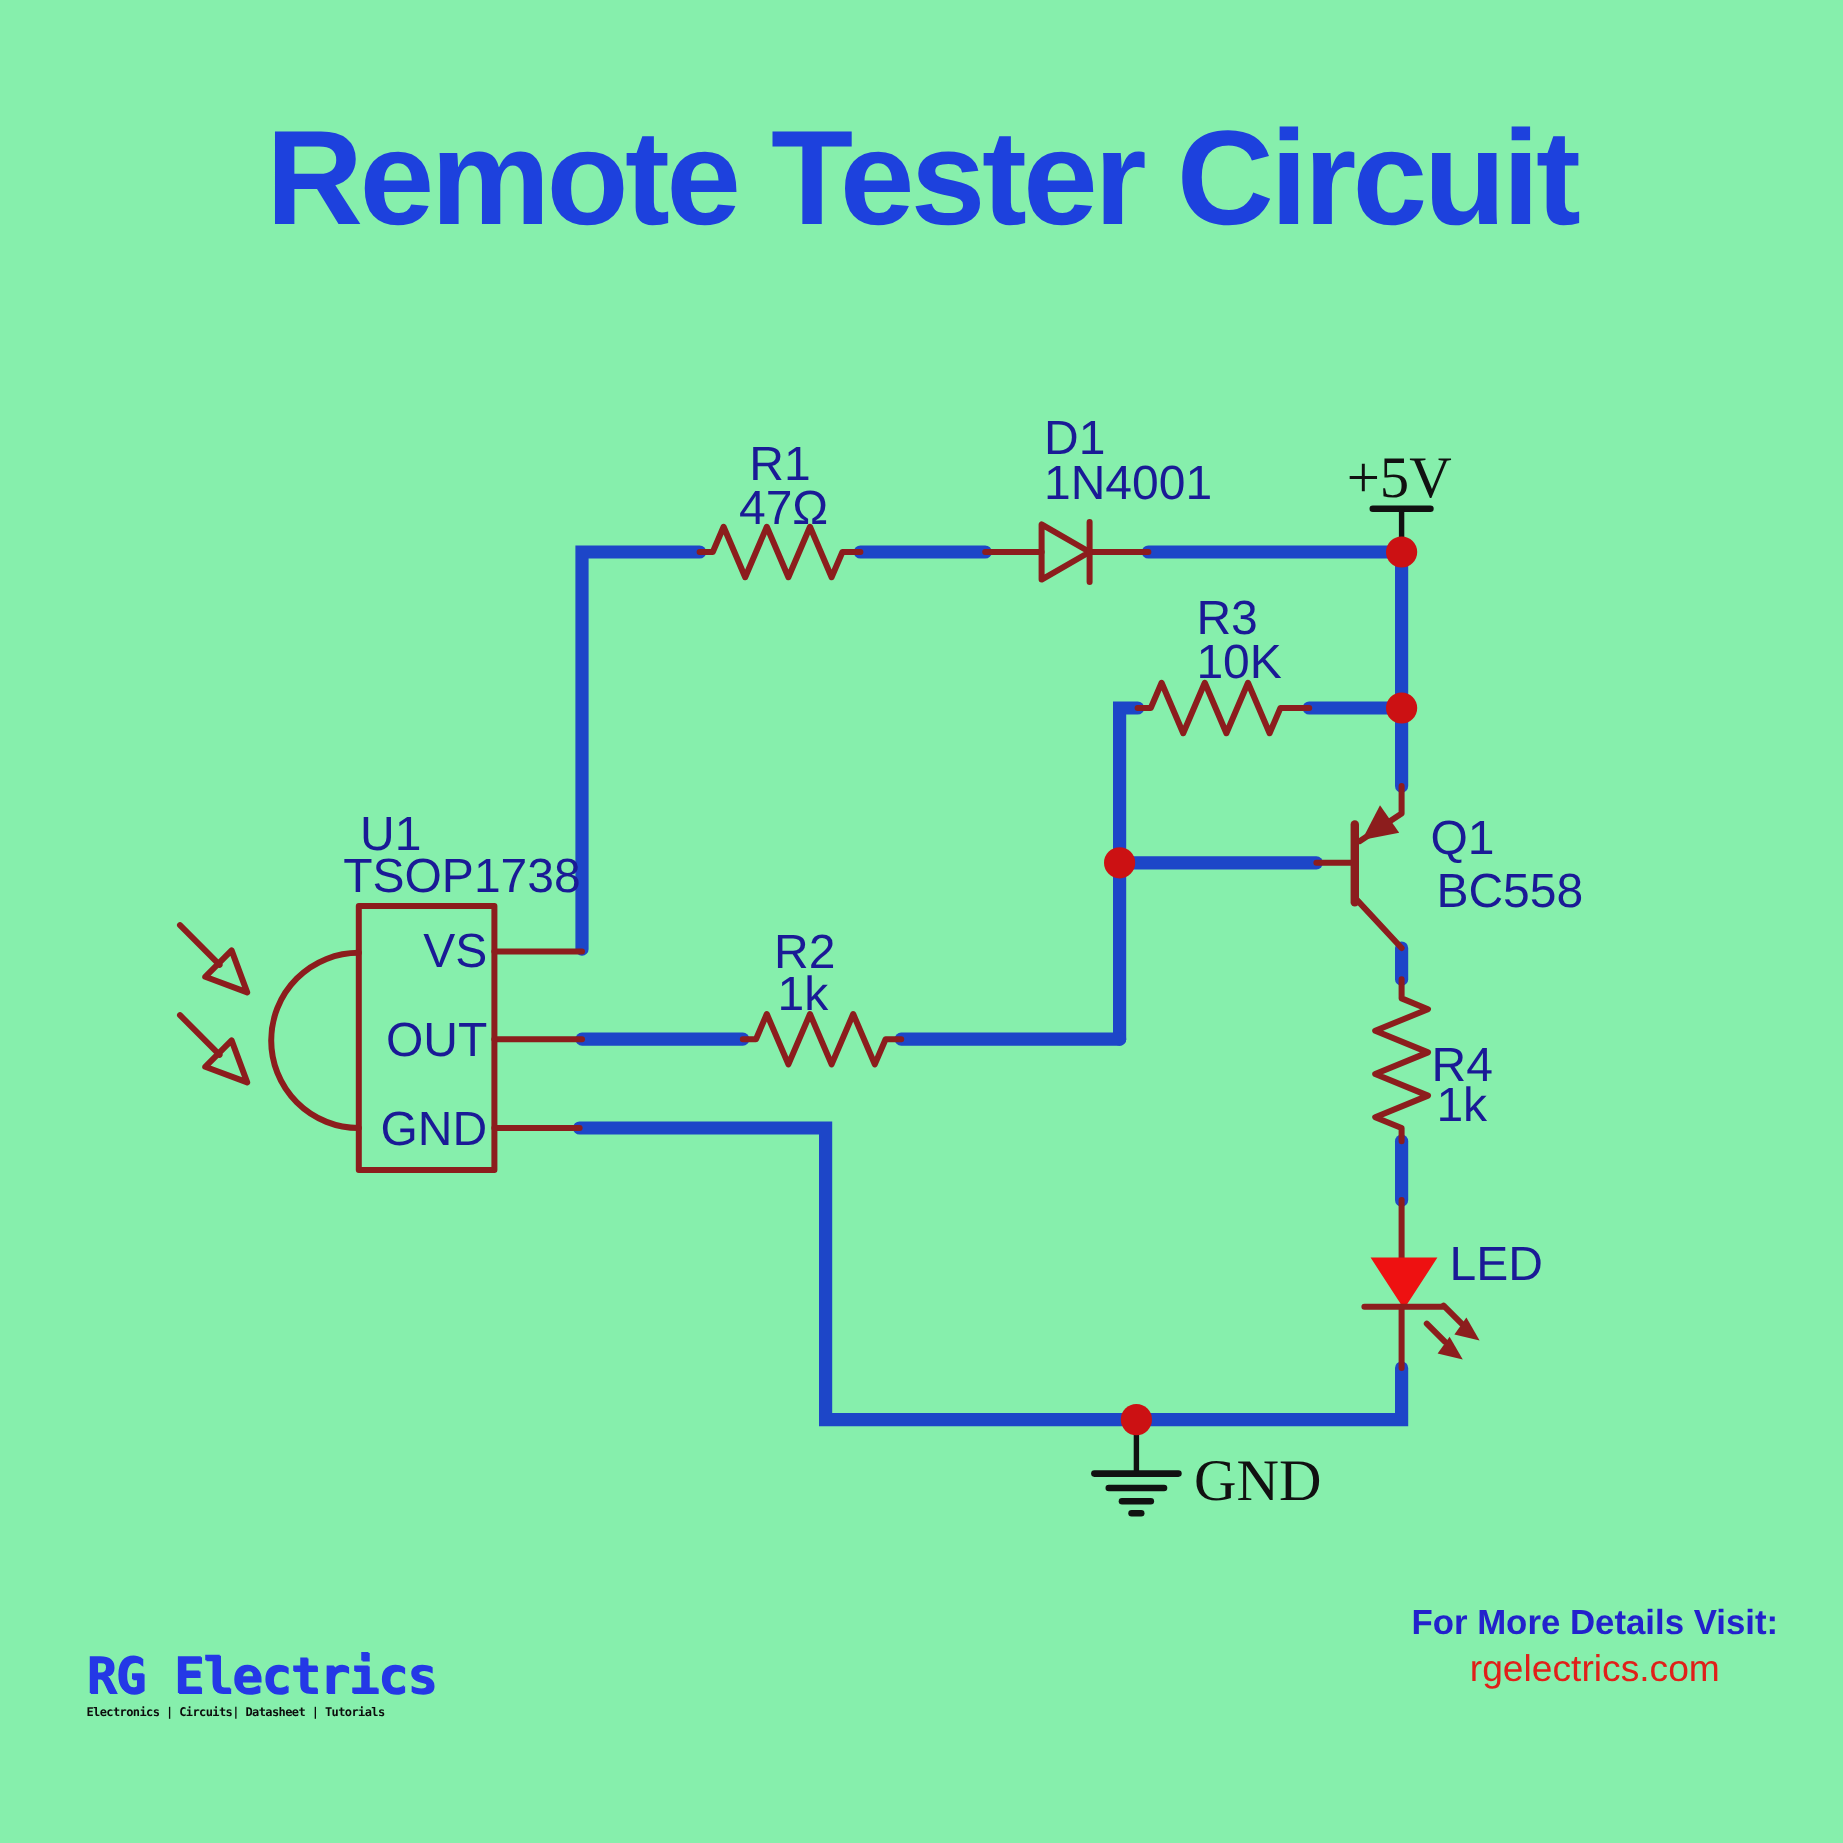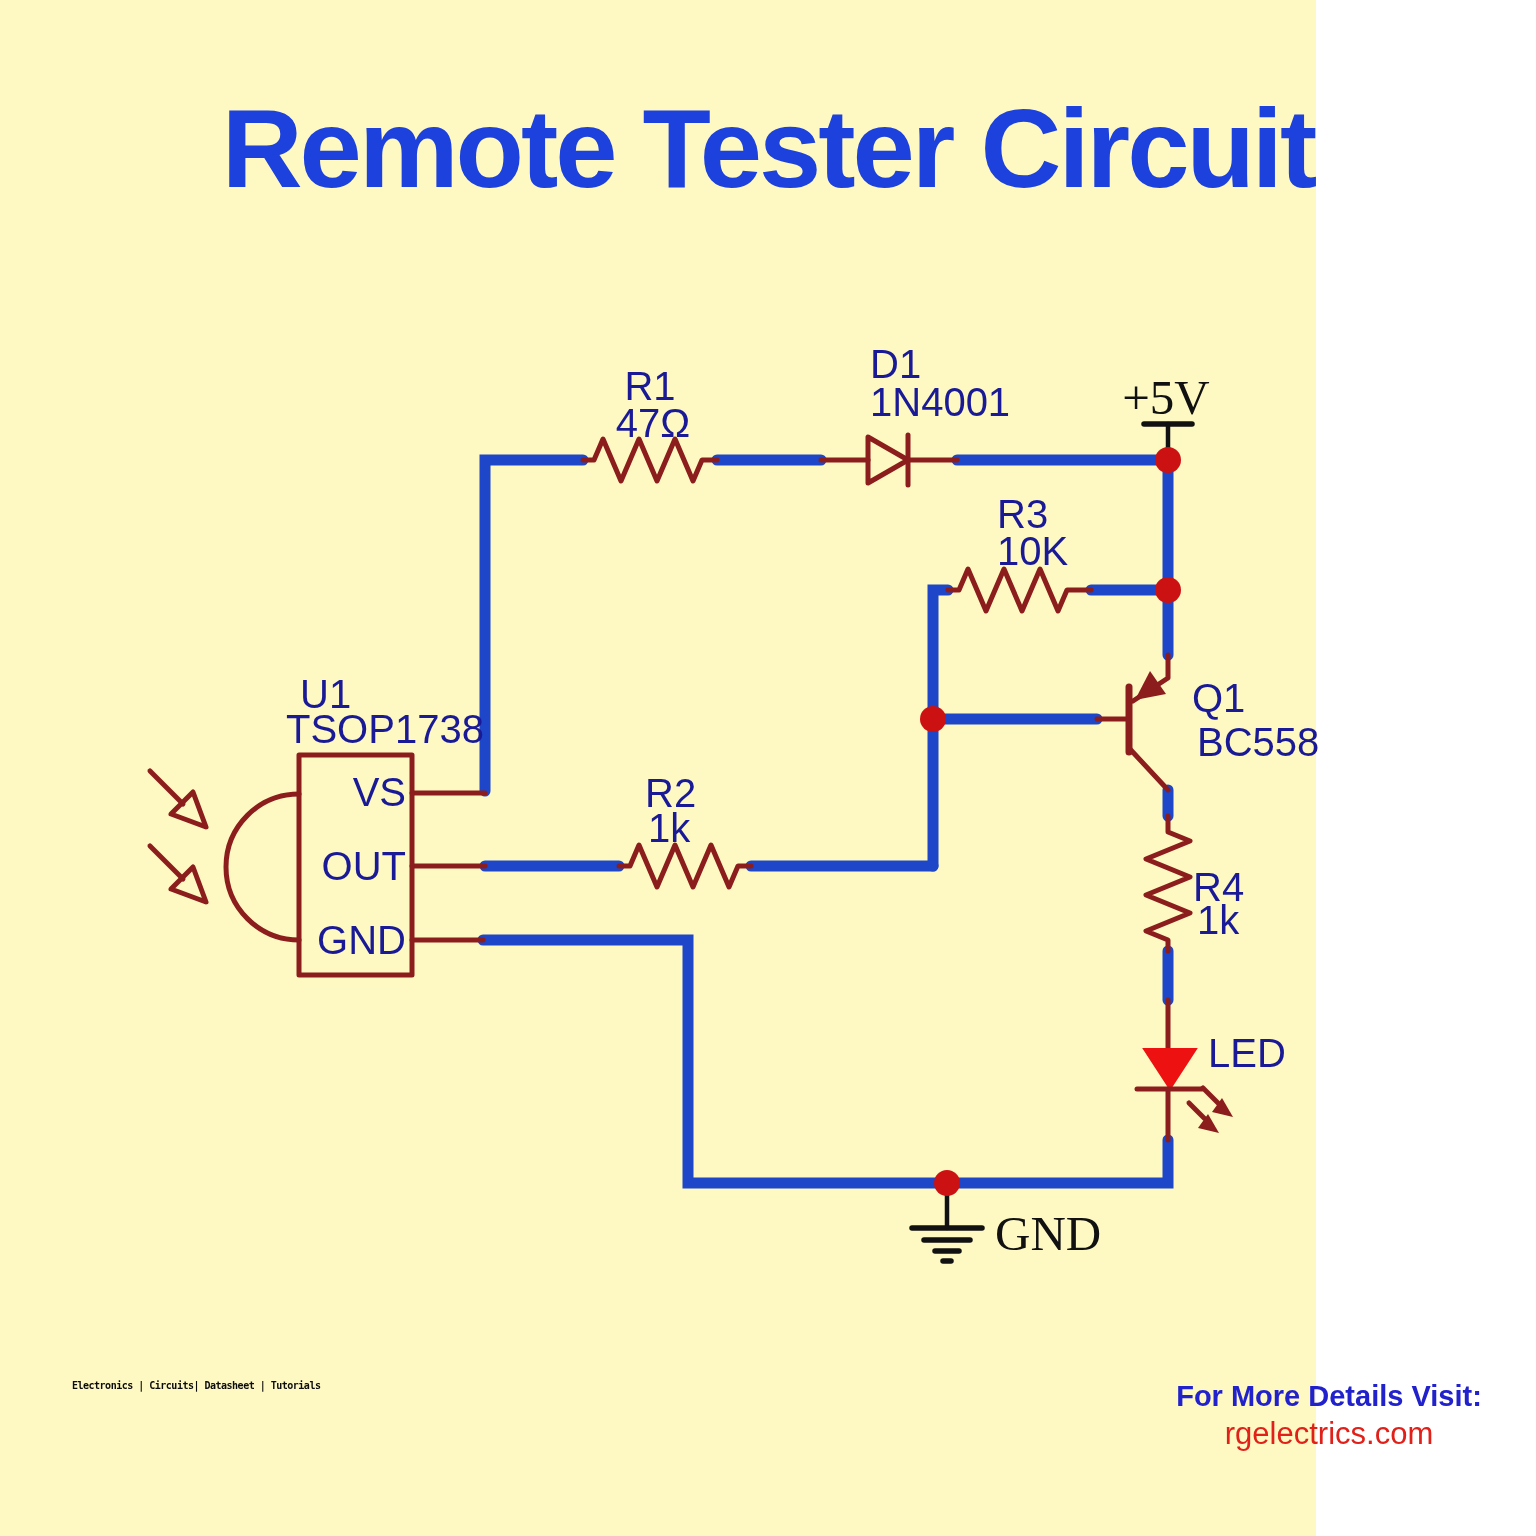--- a/index.html
+++ b/index.html
@@ -2,21 +2,21 @@
 <html style="--wire: #1d46c8; --component: #8c1d1d; --junction: #cc1113; --label: #1a1a96; --title: #1d41dd; --black: #111111; --led: #ee1111; --link: #e02019; --logo: #2438e6;"><head>
 <meta charset="utf-8">
 <style>
   :root{
     --wire:#1d46c8; --component:#8c1d1d; --junction:#cc1113; --label:#1a1a96;
     --title:#1d41dd; --black:#111111; --led:#ee1111; --link:#e02019; --logo:#2438e6;
   }
   *{margin:0;padding:0;box-sizing:border-box}
   html,body{width:1536px;height:1536px;background:#ffffff;overflow:hidden;
     font-family:"Liberation Sans",sans-serif}
-  .page{position:relative;width:1316px;height:1536px;background:#fef9c3}
+  .page{position:relative;width:1536px;height:1536px;background:#86efac}
 
   .title{position:absolute;top:84px;left:0;width:1536px;text-align:center;
     font-size:112px;font-weight:700;letter-spacing:-3px;color:var(--title);
     font-family:"Liberation Sans",sans-serif}
 
   svg.circuit{position:absolute;left:0;top:0;width:1536px;height:1536px}
 
   .wire{stroke:var(--wire);stroke-width:11;fill:none;stroke-linecap:round;stroke-linejoin:miter}
   .lead{stroke:var(--component);stroke-width:5;fill:none;stroke-linecap:round;stroke-linejoin:round}
   .sym{stroke:var(--component);stroke-width:5;fill:none;stroke-linecap:round;stroke-linejoin:round}
@@ -30,21 +30,21 @@
   text.lbl{fill:var(--label);font-family:"Liberation Sans",sans-serif;font-size:40px}
   text.serif{fill:var(--black);font-family:"Liberation Serif",serif;font-size:49px}
 
   .logo{position:absolute;left:72px;top:1376px;width:420px}
   .logo-name{color:var(--logo);font-family:"DejaVu Sans Mono",monospace;
     font-weight:700;font-size:42px;letter-spacing:-1px;line-height:1.0;
     text-shadow:1px 1px 0 var(--logo)}
   .logo-tagline{color:#0c0c0c;font-family:"DejaVu Sans Mono",monospace;
     font-weight:700;font-size:10px;letter-spacing:-0.5px;margin-top:4px}
 
-  .footer{position:absolute;left:1157px;top:1380px;width:344px;text-align:center}
+  .footer{position:absolute;left:1157px;top:1337px;width:344px;text-align:center}
   .footer-line1{color:#2222cc;font-weight:700;font-size:29px;
     font-family:"Liberation Sans",sans-serif}
   .footer-line2{color:var(--link);font-weight:400;font-size:31px;margin-top:3px;
     font-family:"Liberation Sans",sans-serif}
 </style>
 </head>
 <body>
 
 <div class="page">
 
@@ -148,20 +148,21 @@
     <text class="lbl" x="1193" y="901">R4</text>
     <text class="lbl" x="1197" y="934">1k</text>
 
     <text class="lbl" x="1208" y="1067">LED</text>
 
     <text class="serif" x="1166" y="414" text-anchor="middle">+5V</text>
     <text class="serif" x="995" y="1250">GND</text>
   </svg>
 
   <div class="logo">
+    <div class="logo-name">RG Electrics</div>
     <div class="logo-tagline">Electronics | Circuits| Datasheet | Tutorials</div>
   </div>
 
   <div class="footer">
     <div class="footer-line1">For More Details Visit:</div>
     <div class="footer-line2">rgelectrics.com</div>
   </div>
 
 </div>
 

